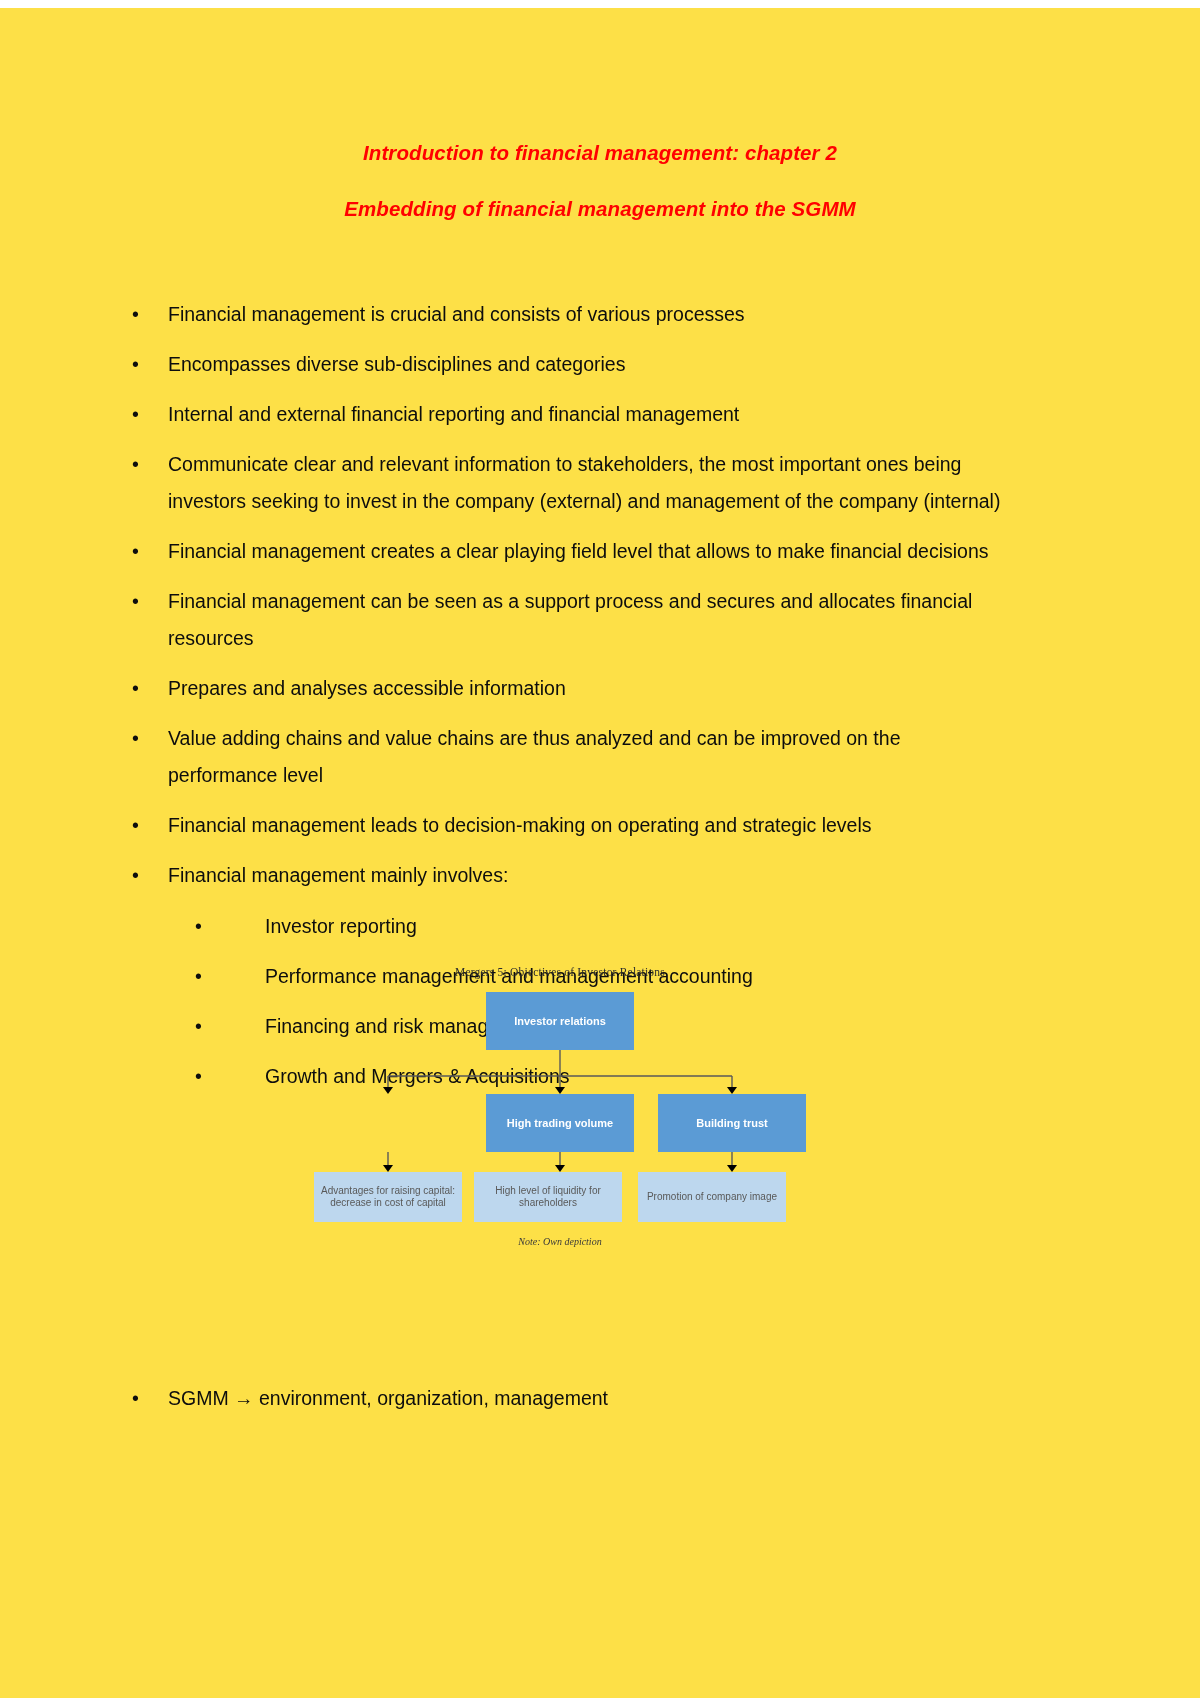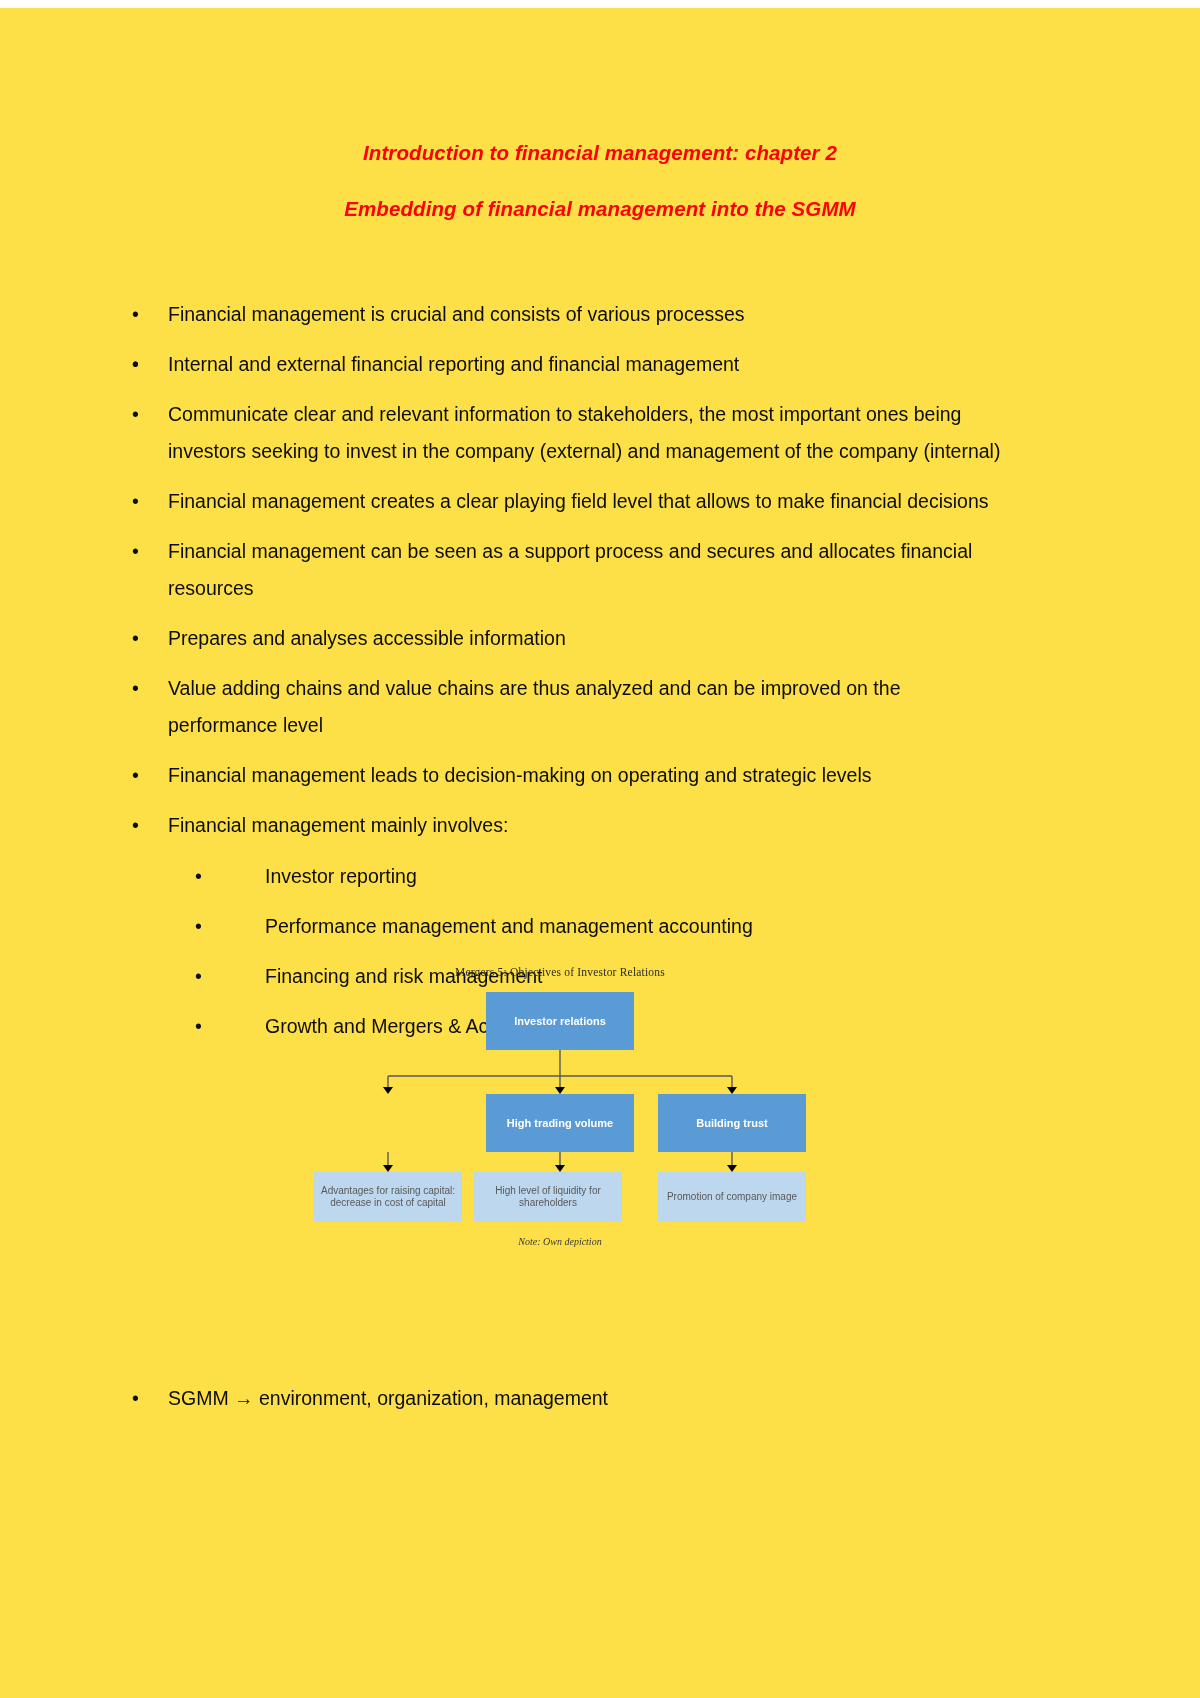--- a/index.html
+++ b/index.html
@@ -143,21 +143,21 @@
     color: #595959;
     font-weight: normal;
     font-size: 10px;
     line-height: 12.5px;
     top: 180px;
     width: 148px;
     height: 50px;
   }
   .node-bot.b1 { left: 14px; }
   .node-bot.b2 { left: 174px; }
-  .node-bot.b3 { left: 358px; }
+  .node-bot.b3 { left: 338px; }
   .diagram svg {
     position: absolute;
     left: 0;
     top: 0;
     width: 520px;
     height: 230px;
     overflow: visible;
   }
 
   
@@ -180,20 +180,21 @@
 
     <div class="bullet-list">
 
       <div class="bullet-item">
         <span class="dot">•</span>
         <span>Financial management is crucial and consists of various processes</span>
       </div>
 
       <div class="bullet-item">
         <span class="dot">•</span>
+        <span>Encompasses diverse sub-disciplines and categories</span>
       </div>
 
       <div class="bullet-item">
         <span class="dot">•</span>
         <span>Internal and external financial reporting and financial management</span>
       </div>
 
       <div class="bullet-item">
         <span class="dot">•</span>
         <span>Communicate clear and relevant information to stakeholders, the most important ones being investors seeking to invest in the company (external) and management of the company (internal)</span>

